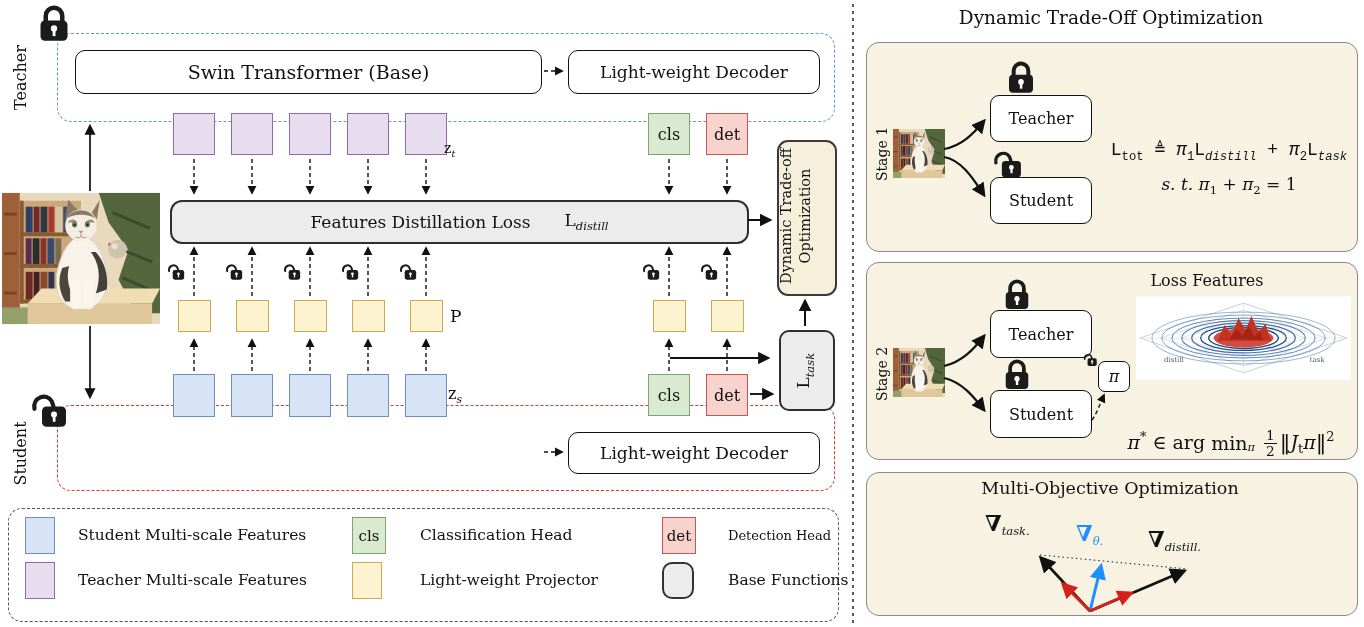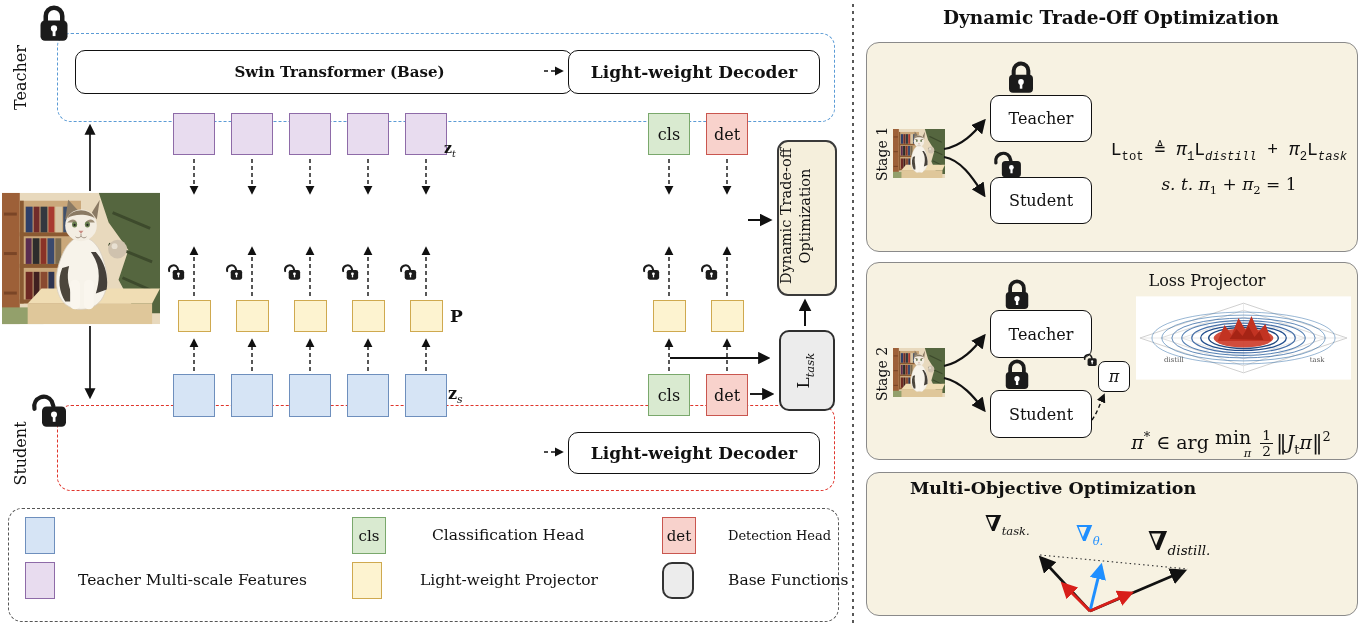--- a/index.html
+++ b/index.html
@@ -1,29 +1,29 @@
 <!DOCTYPE html>
 <html><head>
 <meta charset="utf-8">
 <style>
   html,body{margin:0;padding:0;background:#fff;}
   #stage{position:relative;width:1364px;height:627px;background:#ffffff;overflow:hidden;
          font-family:"DejaVu Serif","Liberation Serif",serif;color:#111;}
   .abs{position:absolute;}
   .box{position:absolute;background:#fff;border:1.7px solid #111;border-radius:10px;
        display:flex;align-items:center;justify-content:center;}
-  .bold{font-weight:bold;}
+  .bold{font-weight:normal;}
   .it{font-style:italic;}
   sub,sup{font-size:0.68em;}
   .big{font-size:1.12em;}
   .nabla{font-size:1.3em;font-weight:bold;}
   .frac{display:inline-flex;flex-direction:column;text-align:center;vertical-align:middle;
         font-size:0.72em;line-height:1.1;margin:0 3px;}
   .frac .num{border-bottom:1.4px solid #111;padding:0 2px;}
-  .under{display:inline-flex;flex-direction:column;align-items:flex-end;vertical-align:middle;line-height:1;}
+  .under{display:inline-flex;flex-direction:row;align-items:flex-end;vertical-align:middle;line-height:1;}
   .under .below{font-size:0.6em;font-style:italic;margin-top:1px;}
   .sq{position:absolute;box-sizing:border-box;}
   .sq.purple{background:#e8dcef;border:1.5px solid #8e6ba8;}
   .sq.blue{background:#d6e4f5;border:1.5px solid #6e8fbd;}
   .sq.yellow{background:#fdf3d0;border:1.4px solid #cfa94f;}
   .sq.green{background:#d9ead0;border:1.5px solid #7aa86c;display:flex;align-items:center;justify-content:center;font-size:16px;}
   .sq.red{background:#f8d2cc;border:1.5px solid #c9564f;display:flex;align-items:center;justify-content:center;font-size:16px;}
   .dashedBorder{position:absolute;border-radius:14px;pointer-events:none;}
   .vlabel{position:absolute;text-align:center;transform:rotate(-90deg);font-size:16px;white-space:nowrap;}
   .panel{position:absolute;background:#f7f2e2;border:1.6px solid #8a8a8a;border-radius:13px;}
@@ -134,21 +134,21 @@
   <svg class="lockSvg" style="left:36px;top:4px" width="36" height="39">
       <use href="#lockc"></use>
     </svg>
   <svg class="lockSvg" style="left:30px;top:390px" width="42" height="39">
       <use href="#locko"></use>
     </svg>
 
   <div class="vlabel" style="left:-15px;top:68px;width:70px;">Teacher</div>
   <div class="vlabel" style="left:-15px;top:444px;width:70px;">Student</div>
 
-  <div class="box bold" style="left:75px;top:50px;width:465px;height:42px;font-size:15px;padding-left:31px;">
+  <div class="box bold" style="left:75px;top:50px;width:465px;height:42px;font-size:19px;">
     <span>Swin Transformer (Base)</span>
   </div>
   <div class="box bold" style="left:568px;top:50px;width:250px;height:42px;font-size:17px;">
     <span>Light-weight Decoder</span>
   </div>
   <div class="box bold" style="left:568px;top:432px;width:250px;height:40px;font-size:17px;">
     <span>Light-weight Decoder</span>
   </div>
 
   <div class="sq purple" style="left:173px;top:113px;width:42px;height:42px;"></div>
@@ -158,20 +158,24 @@
   <div class="sq purple" style="left:405px;top:113px;width:42px;height:42px;"></div>
   <div class="abs" style="left:444px;top:140px;font-size:14px;"><span class="bold">z</span><sub class="it">t</sub></div>
 
   <div class="sq green" style="left:648px;top:113px;width:42px;height:42px;">
       <span>cls</span>
     </div>
   <div class="sq red" style="left:706px;top:113px;width:42px;height:42px;">
       <span>det</span>
     </div>
 
+  <div class="box" style="left:170px;top:200px;width:575px;height:40px;background:#ececec;border:2px solid #2f2f2f;border-radius:12px;gap:34px;font-size:17px;">
+    <span class="bold">Features Distillation Loss</span>
+    <span><span>L</span><sub class="it">distill</sub></span>
+  </div>
 
   <svg class="lockSvg" style="left:167px;top:262px" width="20" height="19">
       <use href="#locko"></use>
     </svg>
   <svg class="lockSvg" style="left:225px;top:262px" width="20" height="19">
       <use href="#locko"></use>
     </svg>
   <svg class="lockSvg" style="left:283px;top:262px" width="20" height="19">
       <use href="#locko"></use>
     </svg>
@@ -220,24 +224,25 @@
     <div>Optimization</div>
   </div>
 
   <svg class="abs" style="left:2px;top:192px" width="158" height="133" viewBox="0 0 160 133">
       <use href="#catpic"></use>
     </svg>
 
   <div class="dashedBorder" style="left:8px;top:508px;width:829px;height:112px;border:1.6px dashed #555;"></div>
 
   <div class="sq blue" style="left:25px;top:517px;width:30px;height:37px;"></div>
+  <div class="abs" style="left:78px;top:517px;height:37px;line-height:37px;font-size:15.5px;">Student Multi-scale Features</div>
   <div class="sq green" style="left:352px;top:517px;width:34px;height:37px;font-size:15px;">
       <span>cls</span>
     </div>
-  <div class="abs" style="left:420px;top:517px;height:37px;line-height:37px;font-size:15.5px;margin-left:12px;">Classification Head</div>
+  <div class="abs" style="left:420px;top:517px;height:37px;line-height:37px;font-size:15.5px;">Classification Head</div>
   <div class="sq red" style="left:662px;top:517px;width:34px;height:37px;font-size:15px;">
       <span>det</span>
     </div>
   <div class="abs" style="left:728px;top:517px;height:37px;line-height:37px;font-size:13px;">Detection Head</div>
 
   <div class="sq purple" style="left:25px;top:562px;width:30px;height:37px;"></div>
   <div class="abs" style="left:78px;top:562px;height:37px;line-height:37px;font-size:15.5px;">Teacher Multi-scale Features</div>
   <div class="sq yellow" style="left:352px;top:562px;width:30px;height:37px;"></div>
   <div class="abs" style="left:420px;top:562px;height:37px;line-height:37px;font-size:15.5px;">Light-weight Projector</div>
   <div class="abs" style="left:662px;top:562px;width:32px;height:37px;background:#ececec;border:2.4px solid #333;border-radius:10px;box-sizing:border-box;"></div>
@@ -259,21 +264,21 @@
   <svg class="lockSvg" style="left:992px;top:148px" width="34px" height="31">
       <use href="#locko"></use>
     </svg>
   <div class="rbox" style="left:990px;top:177px;width:100px;height:45px;">
       <span>Student</span>
     </div>
   <div class="eq" style="left:1104px;top:138px;width:250px;font-size:18px;font-family:Liberation Mono, monospace;"><span>L</span><sub>tot</sub><span> ≜ </span><span class="it">π</span><sub>1</sub><span>L</span><sub class="it">distill</sub><span> + </span><span class="it">π</span><sub>2</sub><span>L</span><sub class="it">task</sub></div>
   <div class="eq" style="left:1104px;top:174px;width:250px;font-size:17px;"><span class="it">s. t. </span><span class="it">π</span><sub>1</sub><span> + </span><span class="it">π</span><sub>2</sub><span> = 1</span></div>
 
   <div class="panel" style="left:866px;top:262px;width:490px;height:196px;"></div>
-  <div class="abs" style="left:1127px;top:271px;width:160px;text-align:center;font-size:16px;">Loss Projector</div>
+  <div class="abs" style="left:1127px;top:271px;width:160px;text-align:center;font-size:16px;">Loss Features</div>
   <div class="vlabel" style="left:847px;top:366px;width:70px;font-size:14px;">Stage 2</div>
   <svg class="abs" style="left:893px;top:348px" width="52" height="49" viewBox="0 0 160 133" preserveAspectRatio="none">
       <use href="#catpic"></use>
     </svg>
   <svg class="lockSvg" style="left:1002px;top:278px" width="30" height="33">
       <use href="#lockc"></use>
     </svg>
   <div class="rbox" style="left:990px;top:310px;width:100px;height:46px;">
       <span>Teacher</span>
     </div>
@@ -294,24 +299,24 @@
     </svg>
   <div class="eq" style="left:1108px;top:428px;width:246px;font-size:19px;"><span class="it">π</span><sup>*</sup><span> ∈ arg </span><span class="under">
         <span>min</span>
         <span class="below">π</span>
       </span><span> </span><span class="frac">
         <span class="num">1</span>
         <span class="den">2</span>
       </span><span class="big">‖</span><span class="it">J</span><sub>t</sub><span class="it">π</span><span class="big">‖</span><sup>2</sup></div>
 
   <div class="panel" style="left:866px;top:472px;width:490px;height:142px;"></div>
-  <div class="abs bold" style="left:910px;top:478px;width:400px;text-align:left;font-size:17.5px;">Multi-Objective Optimization</div>
+  <div class="abs bold" style="left:910px;top:478px;width:400px;text-align:center;font-size:17.5px;">Multi-Objective Optimization</div>
   <div class="abs" style="left:985px;top:510px;font-size:17px;"><span class="nabla">∇</span><sub class="it">task.</sub></div>
   <div class="abs" style="left:1076px;top:520px;font-size:17px;color:#1f8fff;"><span class="nabla">∇</span><sub class="it">θ.</sub></div>
-  <div class="abs" style="left:1148px;top:526px;font-size:20px;"><span class="nabla">∇</span><sub class="it">distill.</sub></div>
+  <div class="abs" style="left:1148px;top:526px;font-size:17px;"><span class="nabla">∇</span><sub class="it">distill.</sub></div>
 
   <svg class="overlay" width="1364" height="627">
     <defs>
       <marker id="mB" viewBox="0 0 10 10" refX="8" refY="5" markerWidth="6.5" markerHeight="6.5" orient="auto-start-reverse">
           <path d="M0 0 L10 5 L0 10 Z" fill="#111"></path>
         </marker>
       <marker id="mR" viewBox="0 0 10 10" refX="8" refY="5" markerWidth="5.5" markerHeight="5.5" orient="auto-start-reverse">
           <path d="M0 0 L10 5 L0 10 Z" fill="#d81f1a"></path>
         </marker>
       <marker id="mBlu" viewBox="0 0 10 10" refX="8" refY="5" markerWidth="5.5" markerHeight="5.5" orient="auto-start-reverse">

